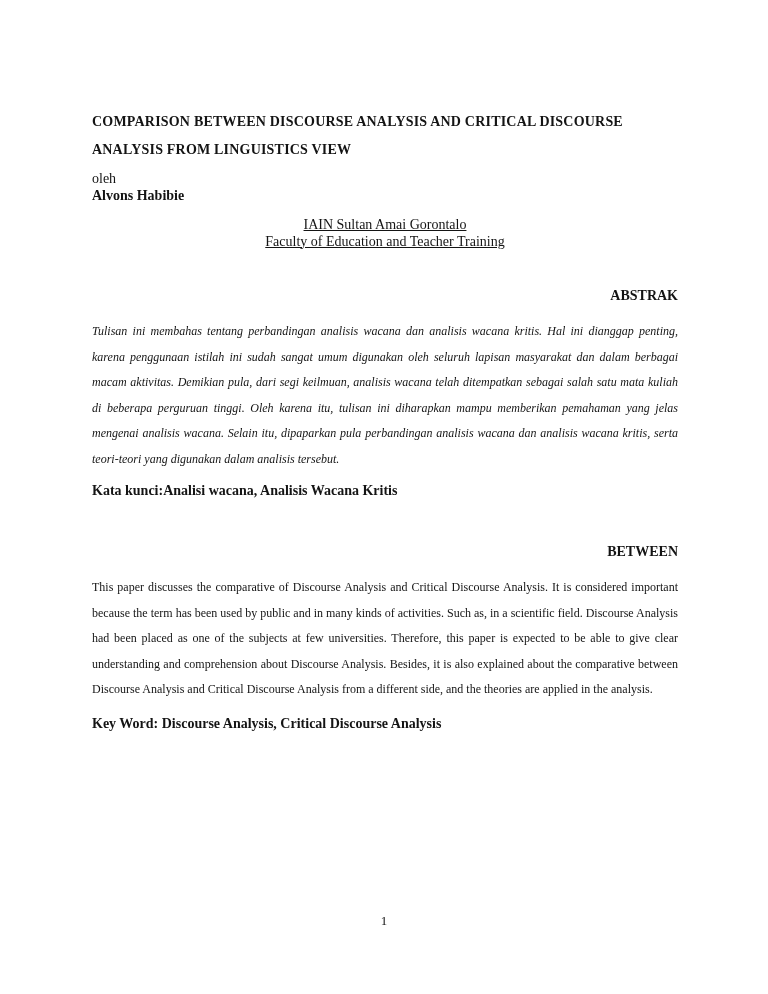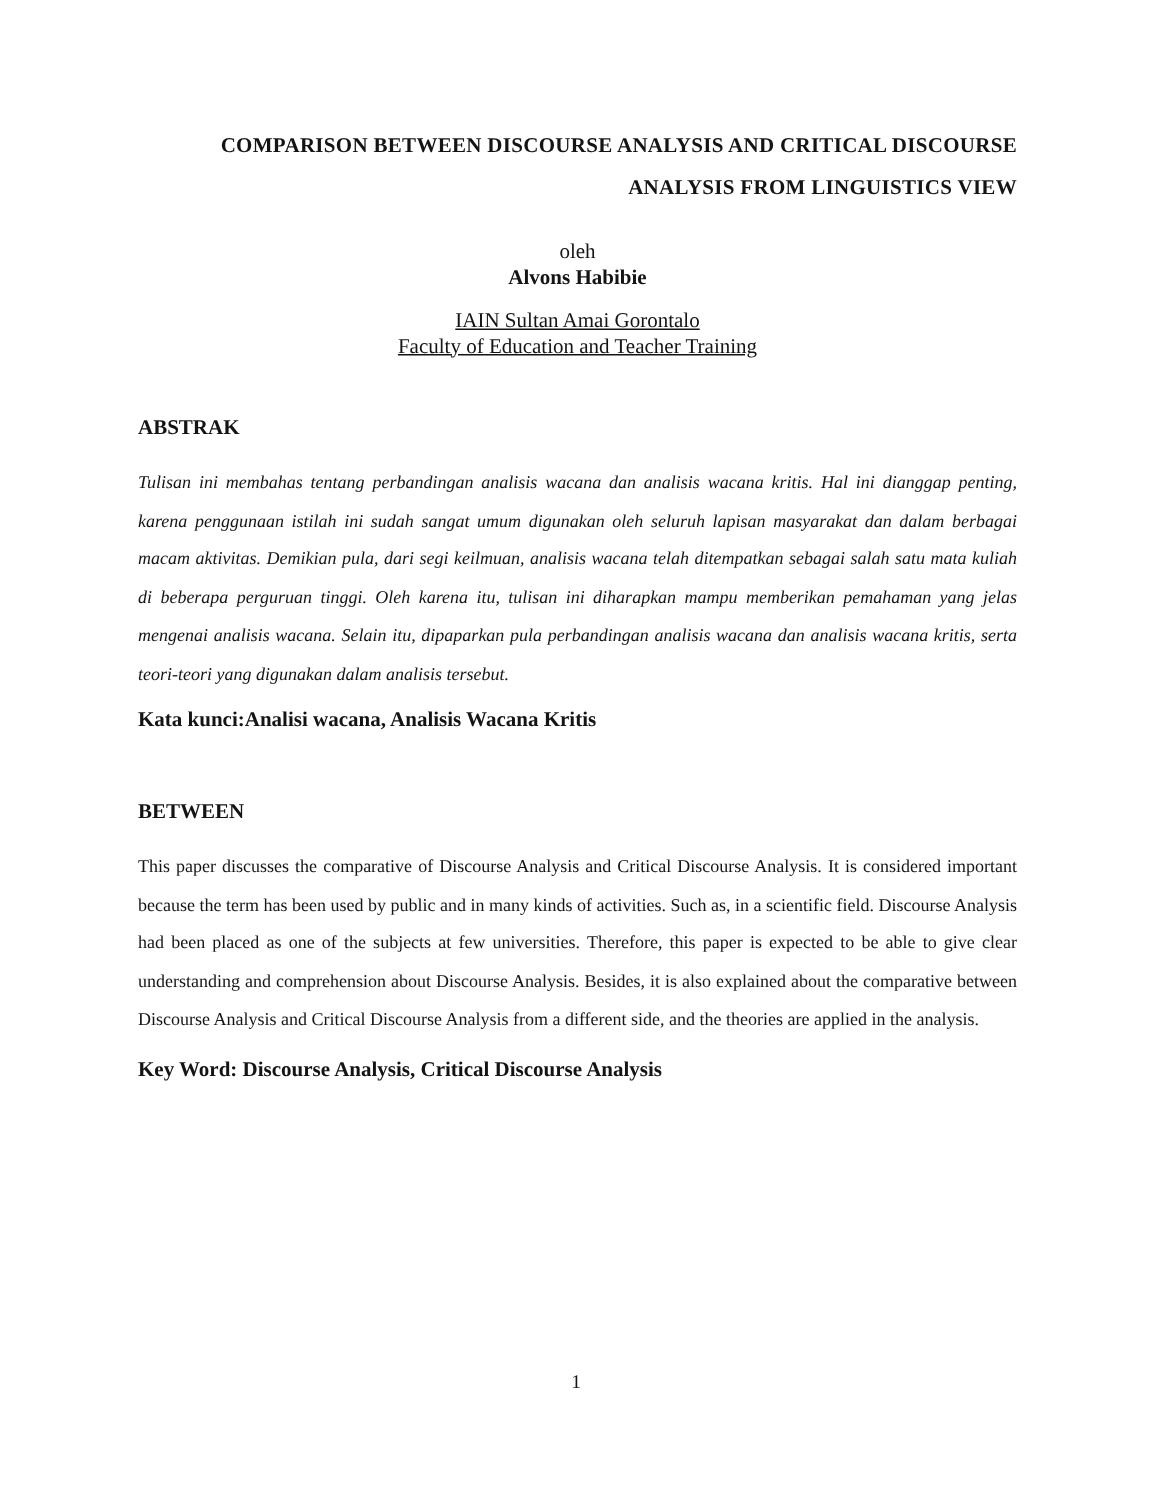--- a/index.html
+++ b/index.html
@@ -12,42 +12,42 @@
     overflow: hidden;
   }
   .page {
     position: relative;
     width: 768px;
     height: 994px;
     background: #ffffff;
     padding: 84px 90px 0 92px;
   }
   .title {
-    text-align: right;
+    text-align: left;
     font-weight: bold;
     font-size: 14px;
     line-height: 28px;
     letter-spacing: 0.2px;
+    margin-top: 24px;
   }
   .byline {
-    margin-top: 21px;
-    text-align: center;
+    margin-top: 7px;
     font-size: 14px;
     line-height: 16.5px;
   }
   .byline .author { font-weight: bold; }
   .affiliation {
     margin-top: 13px;
     text-align: center;
     font-size: 14px;
     line-height: 16.5px;
     text-decoration: underline;
   }
   .section-heading {
-    text-align: left;
+    text-align: right;
     font-weight: bold;
     font-size: 14px;
     line-height: 17px;
   }
   .heading-abstrak { margin-top: 37px; }
   .heading-abstract { margin-top: 44px; }
   .para {
     margin-top: 15px;
     font-size: 12px;
     line-height: 25.5px;

